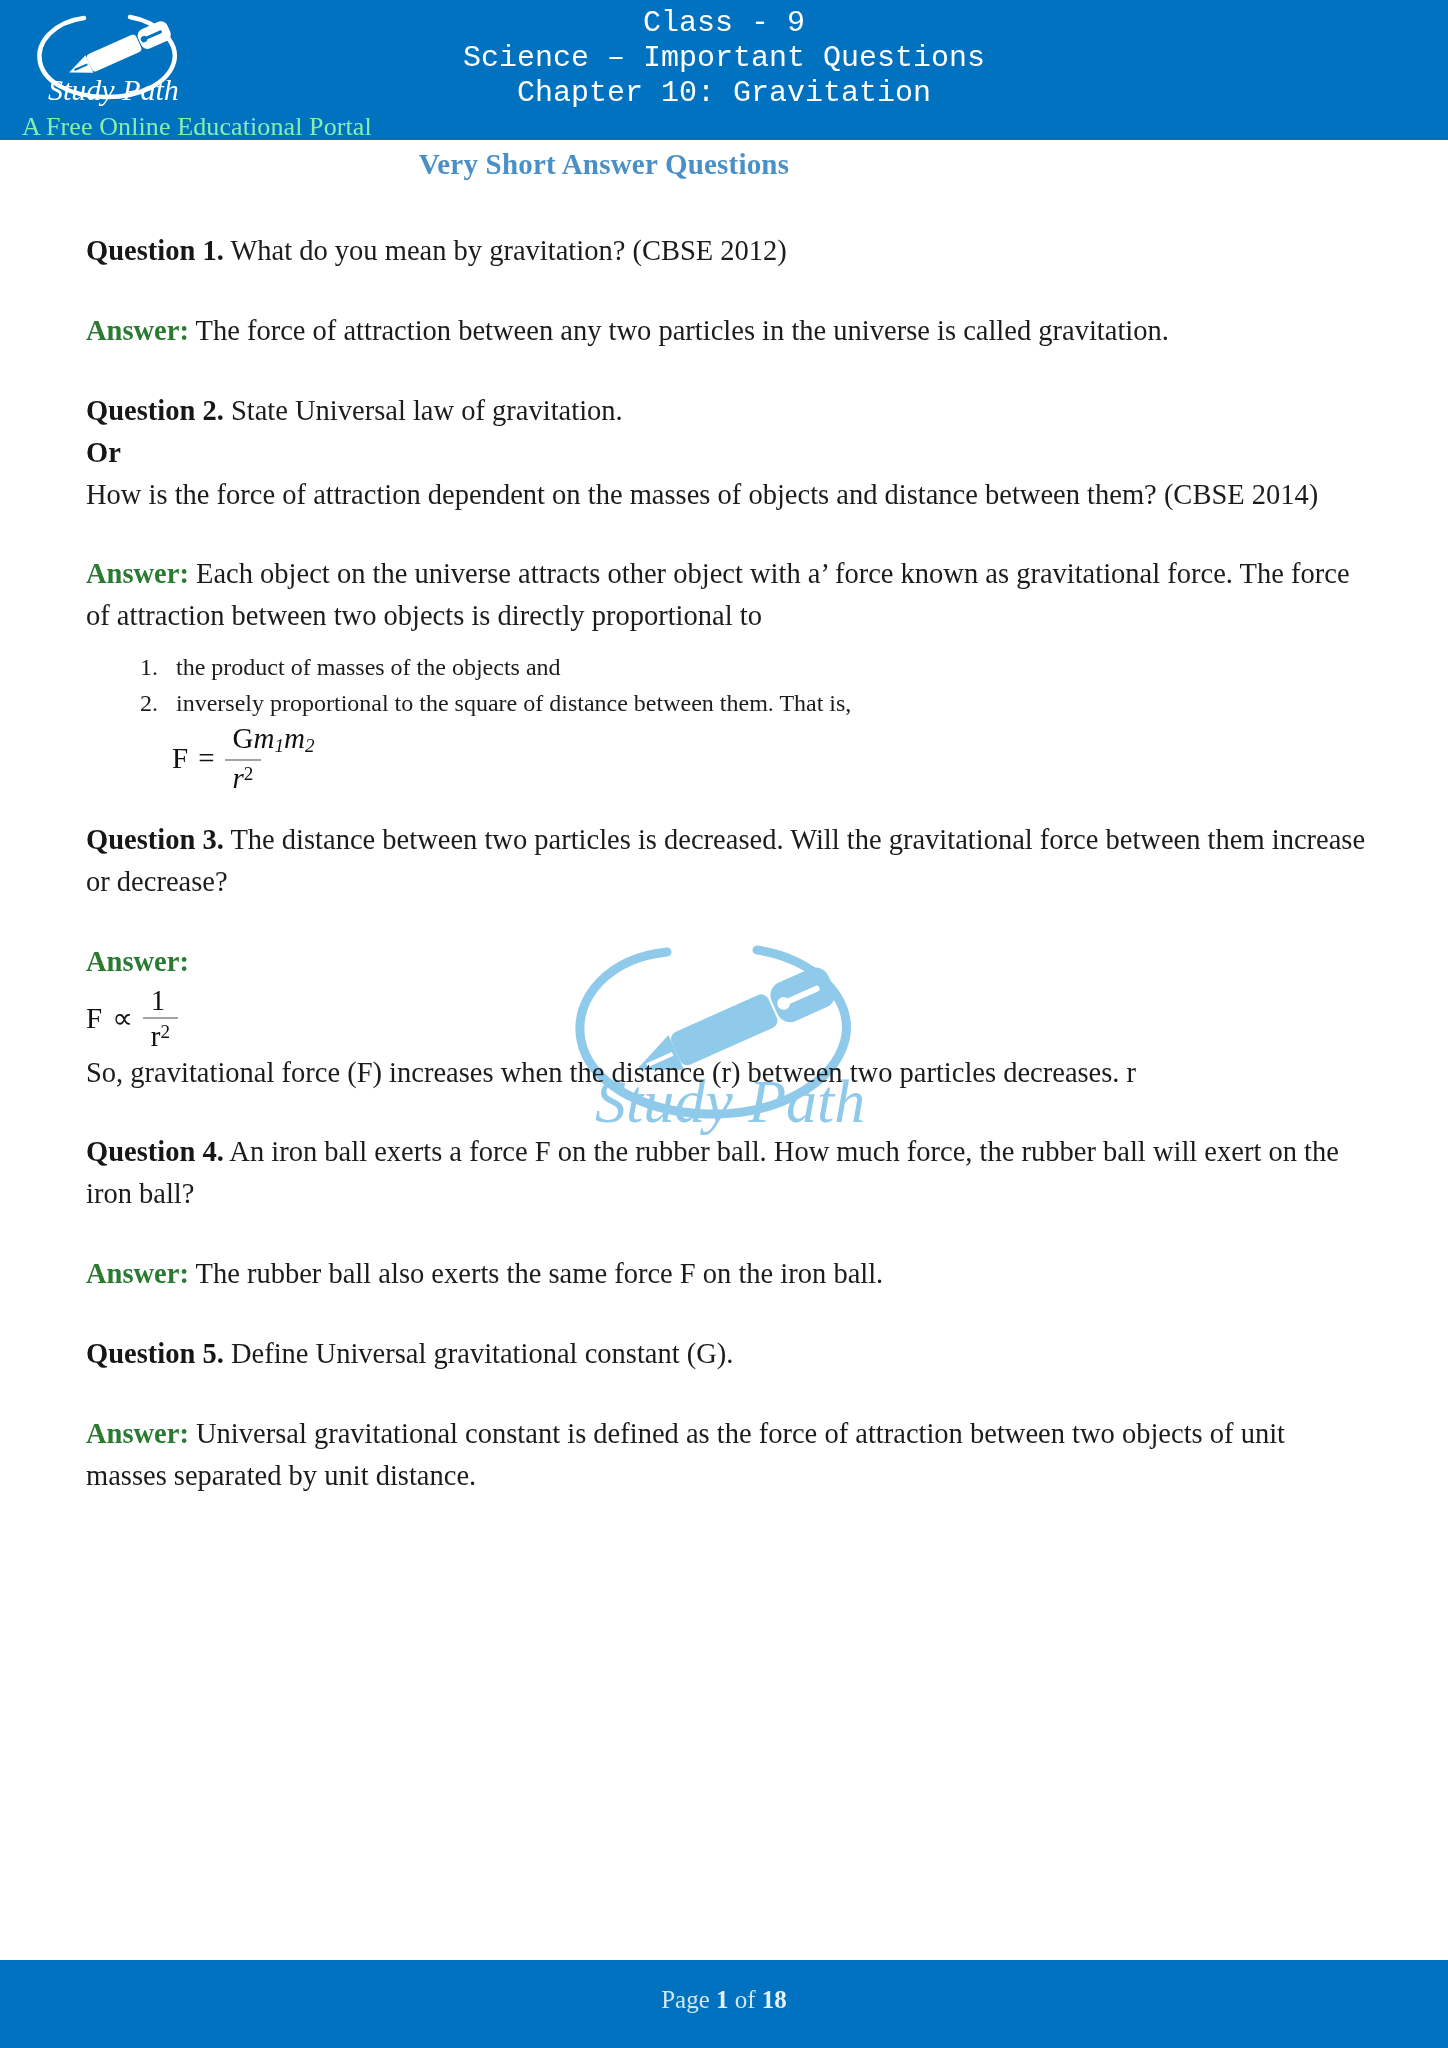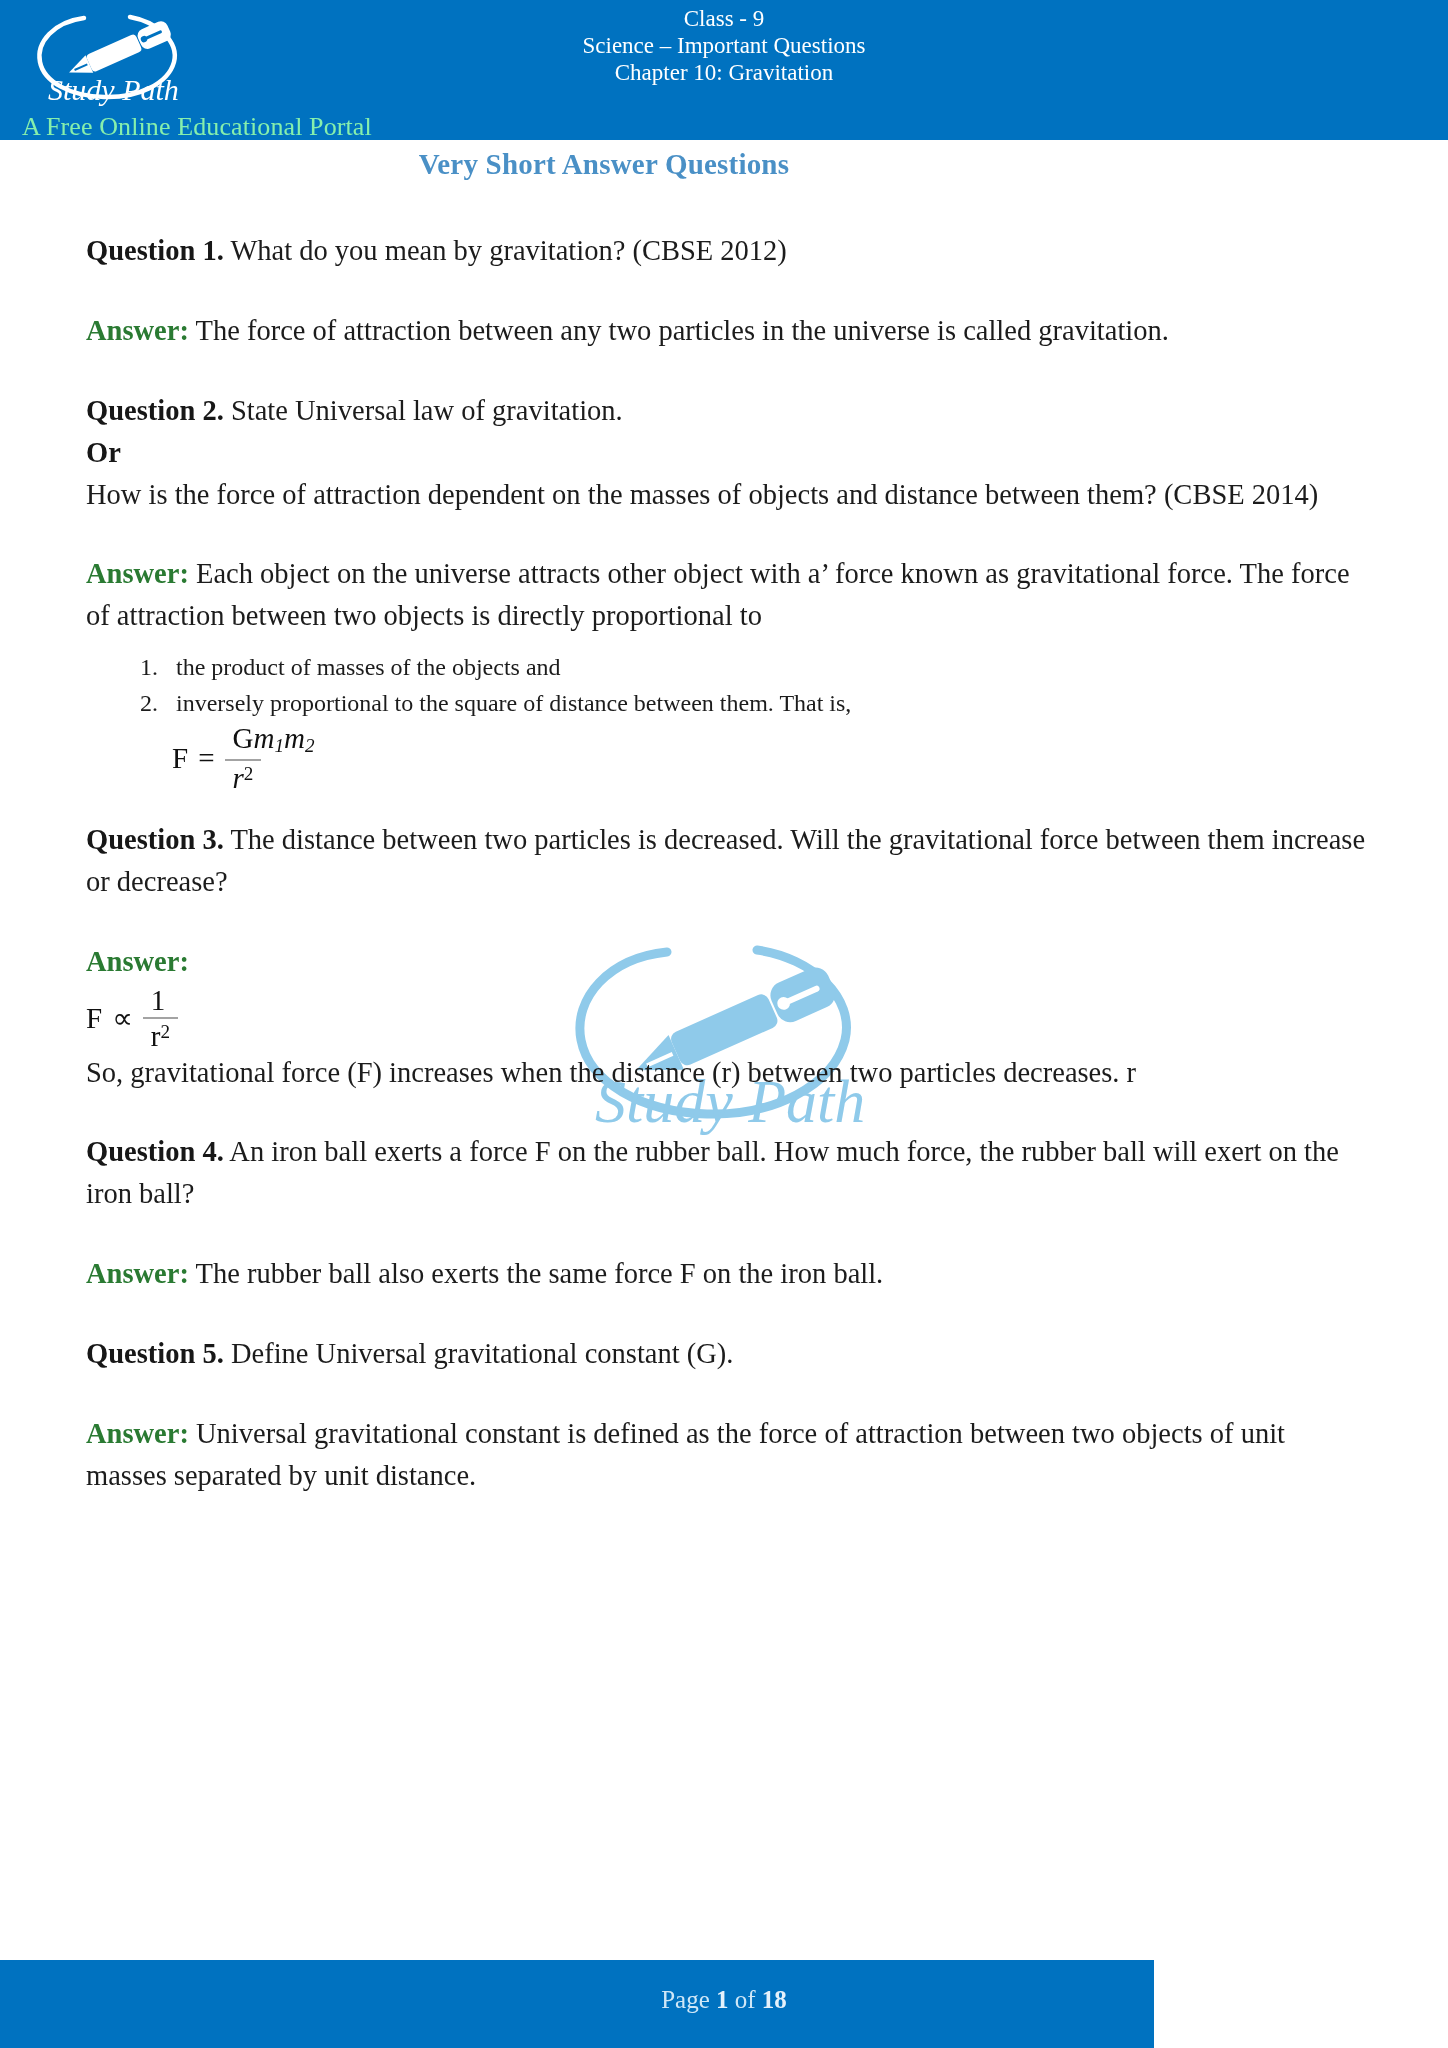--- a/index.html
+++ b/index.html
@@ -53,22 +53,22 @@
 
   .header-titles {
     position: absolute;
     left: 414px;
     top: 6px;
     width: 620px;
     text-align: center;
     color: #ffffff;
   }
   .header-titles div {
-    font-family: Liberation Serif, serif;
-    font-size: 23px;
+    font-family: Liberation Mono, monospace;
+    font-size: 30px;
     line-height: 1.17;
     color: #ffffff;
     white-space: nowrap;
   }
 
   
   .section-heading {
     position: absolute;
     left: 0;
     top: 148px;
@@ -167,21 +167,21 @@
   .mi { font-style: italic; }
   .mup { font-style: normal; }
   sub.msub { font-size: 0.66em; font-style: italic; vertical-align: -0.22em; }
   sup.msup { font-size: 0.66em; font-style: normal; vertical-align: 0.42em; }
 
   
   .footer {
     position: absolute;
     left: 0;
     bottom: 0;
-    width: 1154px;
+    width: 1448px;
     height: 88px;
     background: #0072c0;
   }
   .footer-text {
     position: absolute;
     left: 0;
     top: 26px;
     width: 1448px;
     text-align: center;
     font-family: "Liberation Serif", serif;

